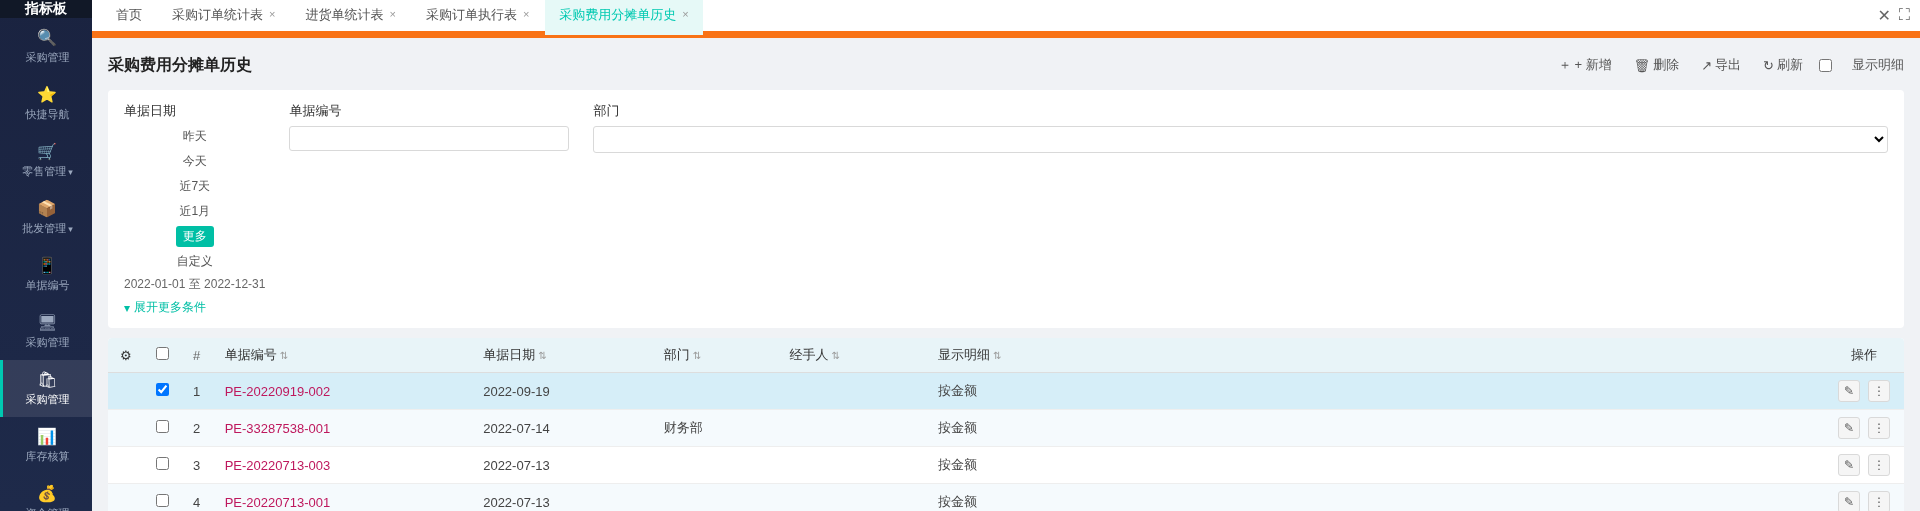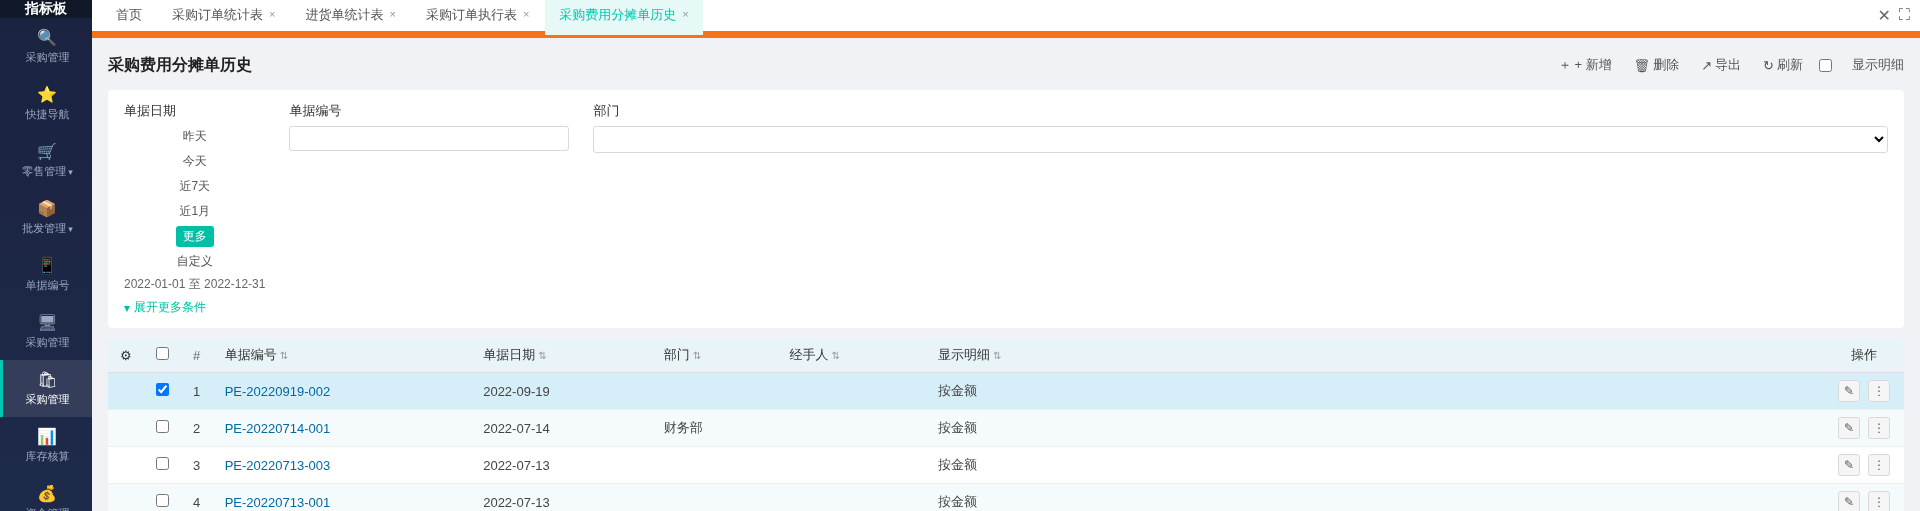--- a/index.html
+++ b/index.html
@@ -246,21 +246,21 @@
     tbody tr { background: #fff; }
     tbody tr:nth-child(even) { background: #f5fafd; }
     tbody tr.selected { background: #d6eef8; }
     tbody td {
       padding: 7px 12px;
       color: #444;
       border-bottom: 1px solid #eee;
       white-space: nowrap;
     }
     tbody td.center { text-align: center; }
-    .link-text { color: #0369a1; cursor: pointer; }
+    .link-text { color: #be185d; cursor: pointer; }
     .sort-icon { font-size: 10px; color: #999; margin-left: 3px; }
     .action-icons { display: flex; gap: 8px; align-items: center; }
     .action-icon {
       width: 22px; height: 22px;
       border: 1px solid #d9d9d9;
       border-radius: 3px;
       display: flex; align-items: center; justify-content: center;
       cursor: pointer;
       color: #555;
       font-size: 12px;
@@ -440,21 +440,21 @@
       <div class="action-icons" style="justify-content:center;">
         <div class="action-icon" title="编辑">✎</div>
         <div class="action-icon" title="更多">⋮</div>
       </div>
     </td>
   </tr>
             <tr>
     <td class="center"></td>
     <td class="center"><input type="checkbox" style=""></td>
     <td class="center">2</td>
-    <td><span class="link-text">PE-20220714-001</span></td>
+    <td><span class="link-text">PE-33287538-001</span></td>
     <td>2022-07-14</td>
     <td>财务部</td>
     <td></td>
     <td>按金额</td>
     <td style="text-align:center;">
       <div class="action-icons" style="justify-content:center;">
         <div class="action-icon" title="编辑">✎</div>
         <div class="action-icon" title="更多">⋮</div>
       </div>
     </td>

